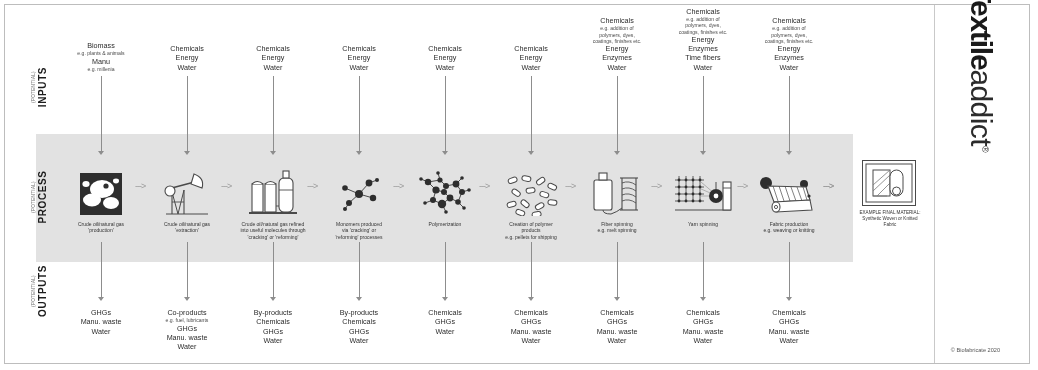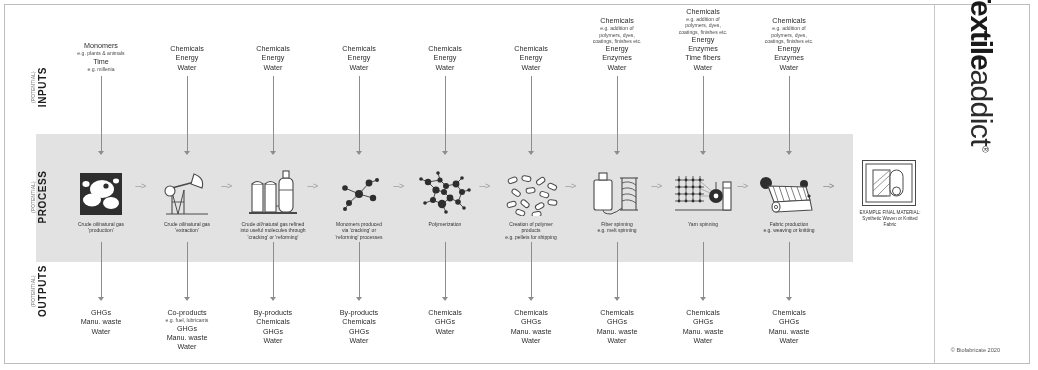--- a/index.html
+++ b/index.html
@@ -65,23 +65,23 @@
     <span class="sub">(POTENTIAL)</span>
     <span class="main">PROCESS</span>
   </div>
   <div class="band-label" style="left:5px;top:282px;width:70px;transform:rotate(-90deg);">
     <span class="sub">(POTENTIAL)</span>
     <span class="main">OUTPUTS</span>
   </div>
 
   <div id="cols-root">
       <div class="inputs-txt" style="left: 46px; top: 41px;">
-        <span class="big">Monomers</span>
+        <span class="big">Biomass</span>
         <span class="sm">e.g. plants &amp; animals</span>
-        <span class="big">Time</span>
+        <span class="big">Manu</span>
         <span class="sm">e.g. millenia</span>
       </div>
       <div class="vline" style="left: 101px; top: 76px; height: 75px;"></div>
       <div class="arrow-head arrow-down" style="left: 98px; top: 151px;"></div>
       <div class="icon-wrap" style="left: 49px; top: 160px;">
         <svg width="46" height="44" viewBox="0 0 46 44">
     <rect x="2" y="1" width="42" height="42" fill="#2e2e2e"></rect>
     <ellipse cx="24" cy="17" rx="12" ry="9" fill="#fff"></ellipse>
     <ellipse cx="14" cy="28" rx="9" ry="6.5" fill="#fff"></ellipse>
     <ellipse cx="33" cy="31" rx="8" ry="6" fill="#fff"></ellipse>

